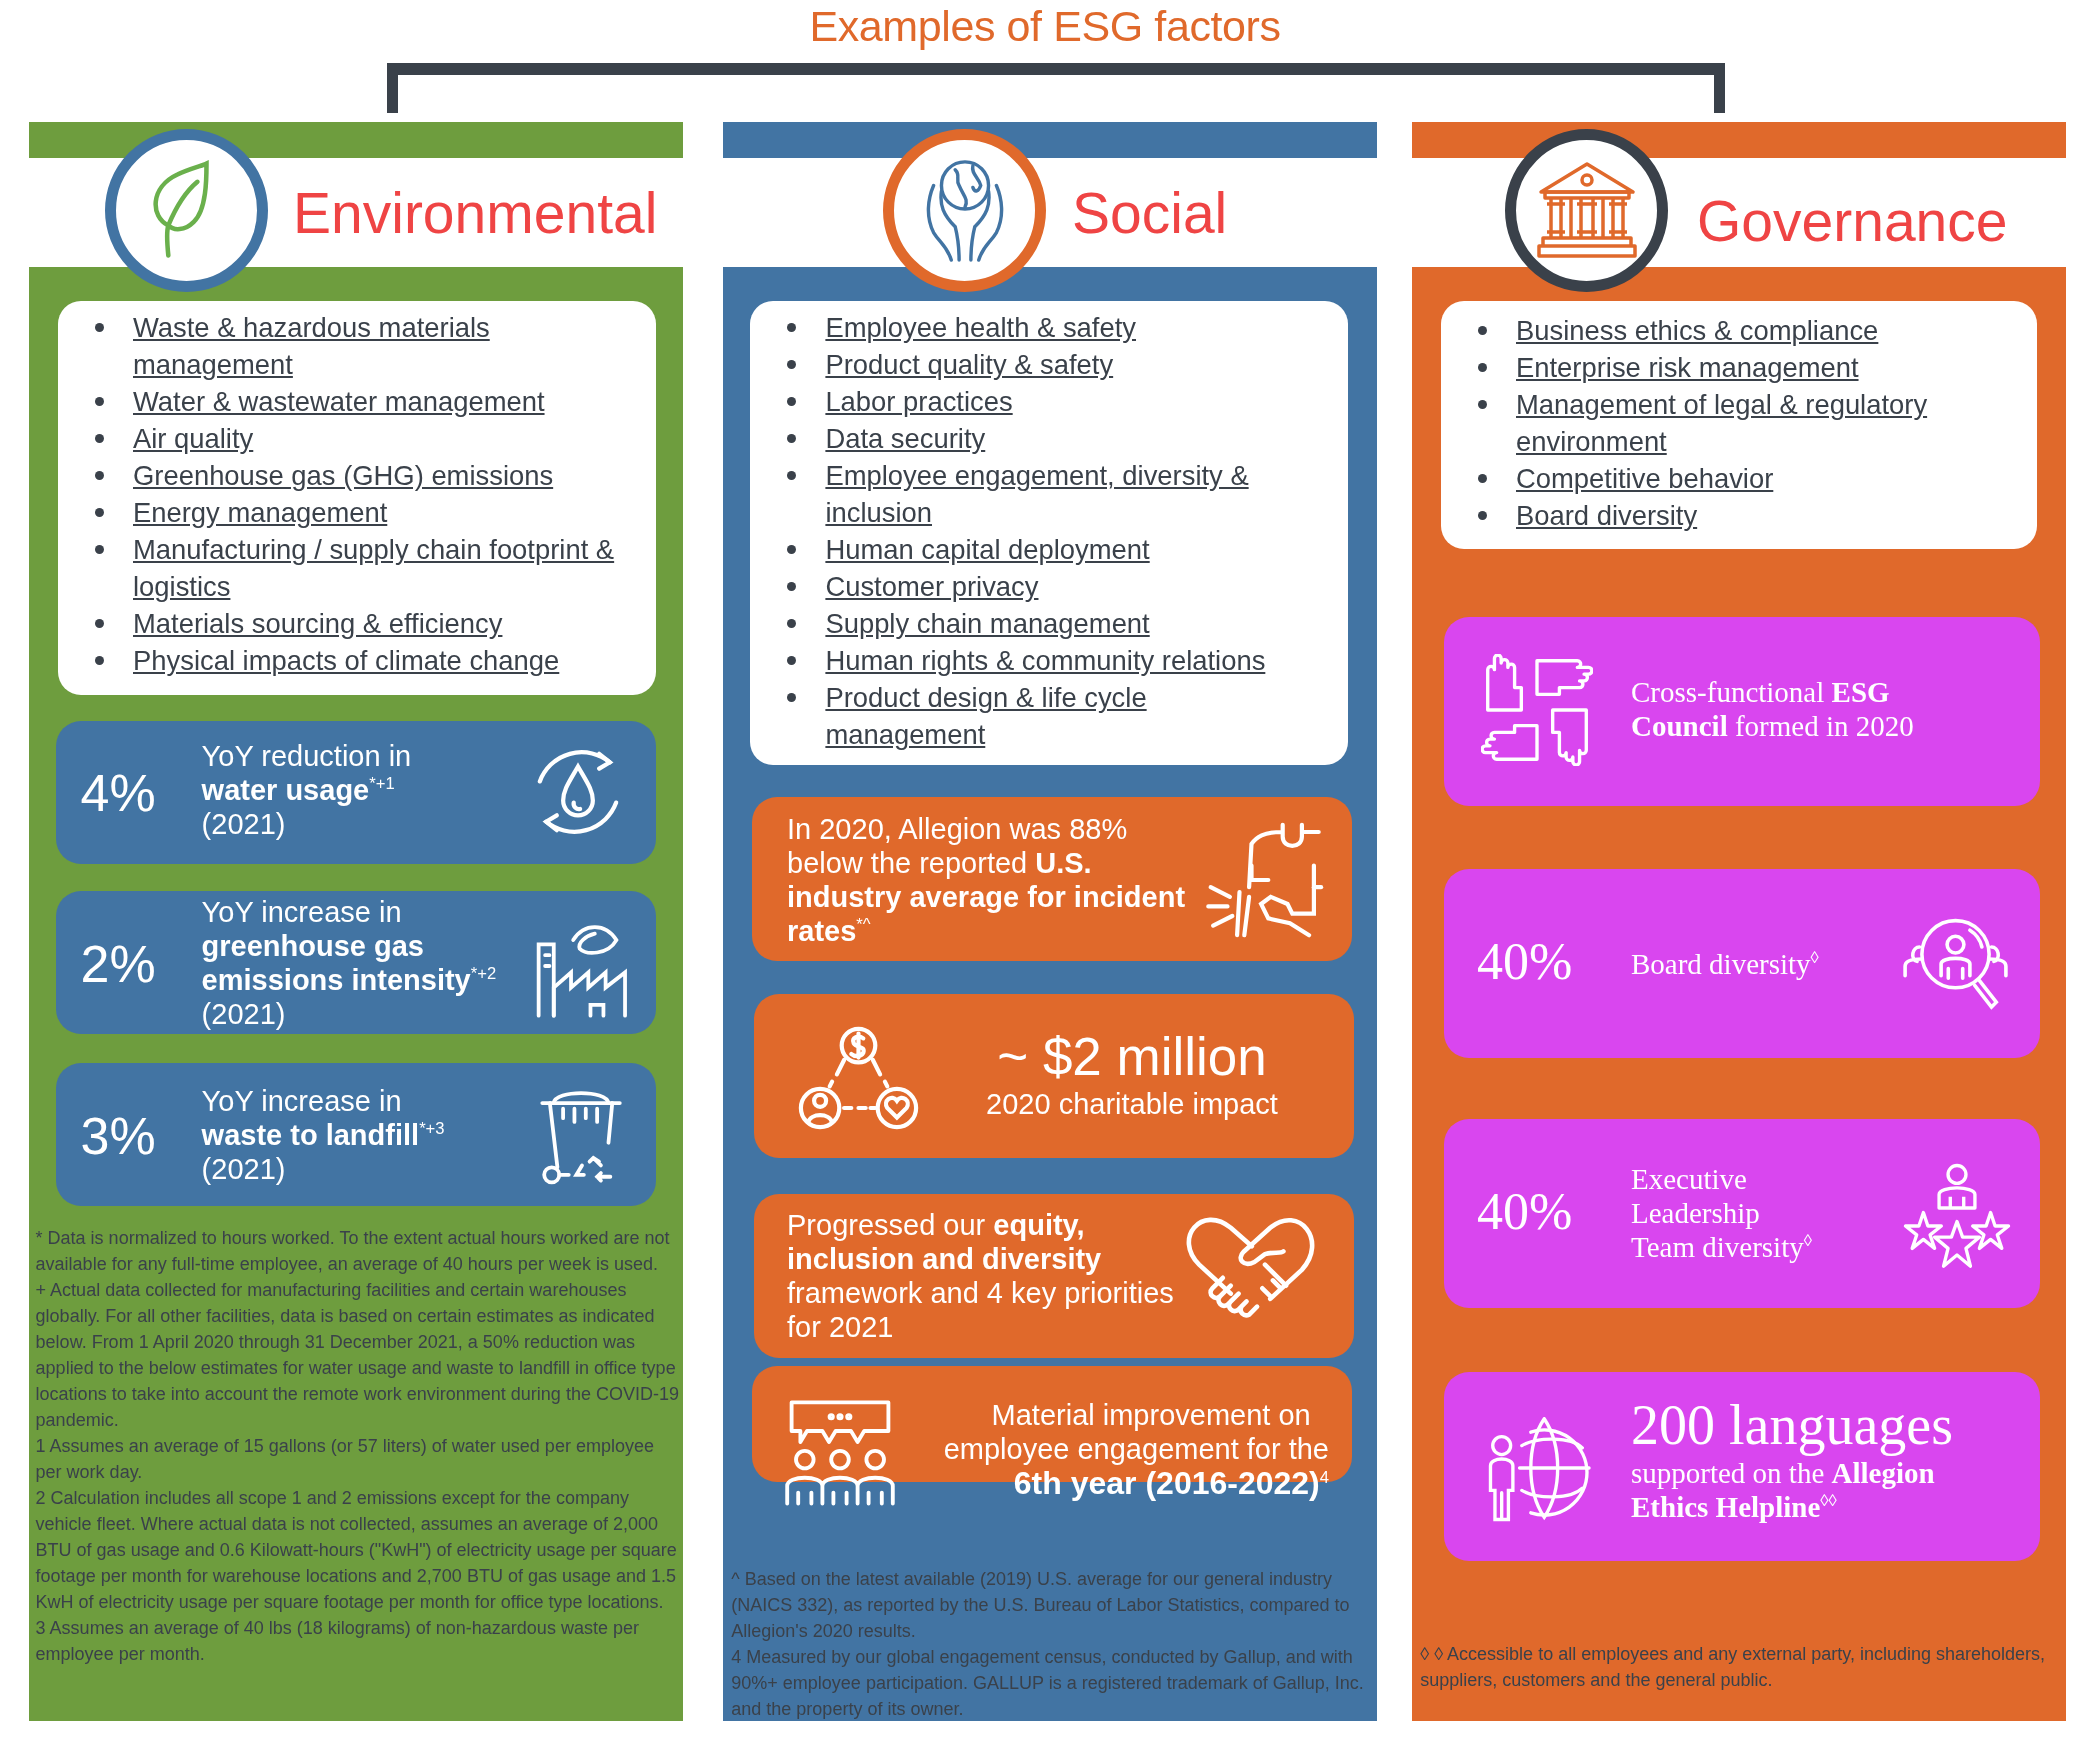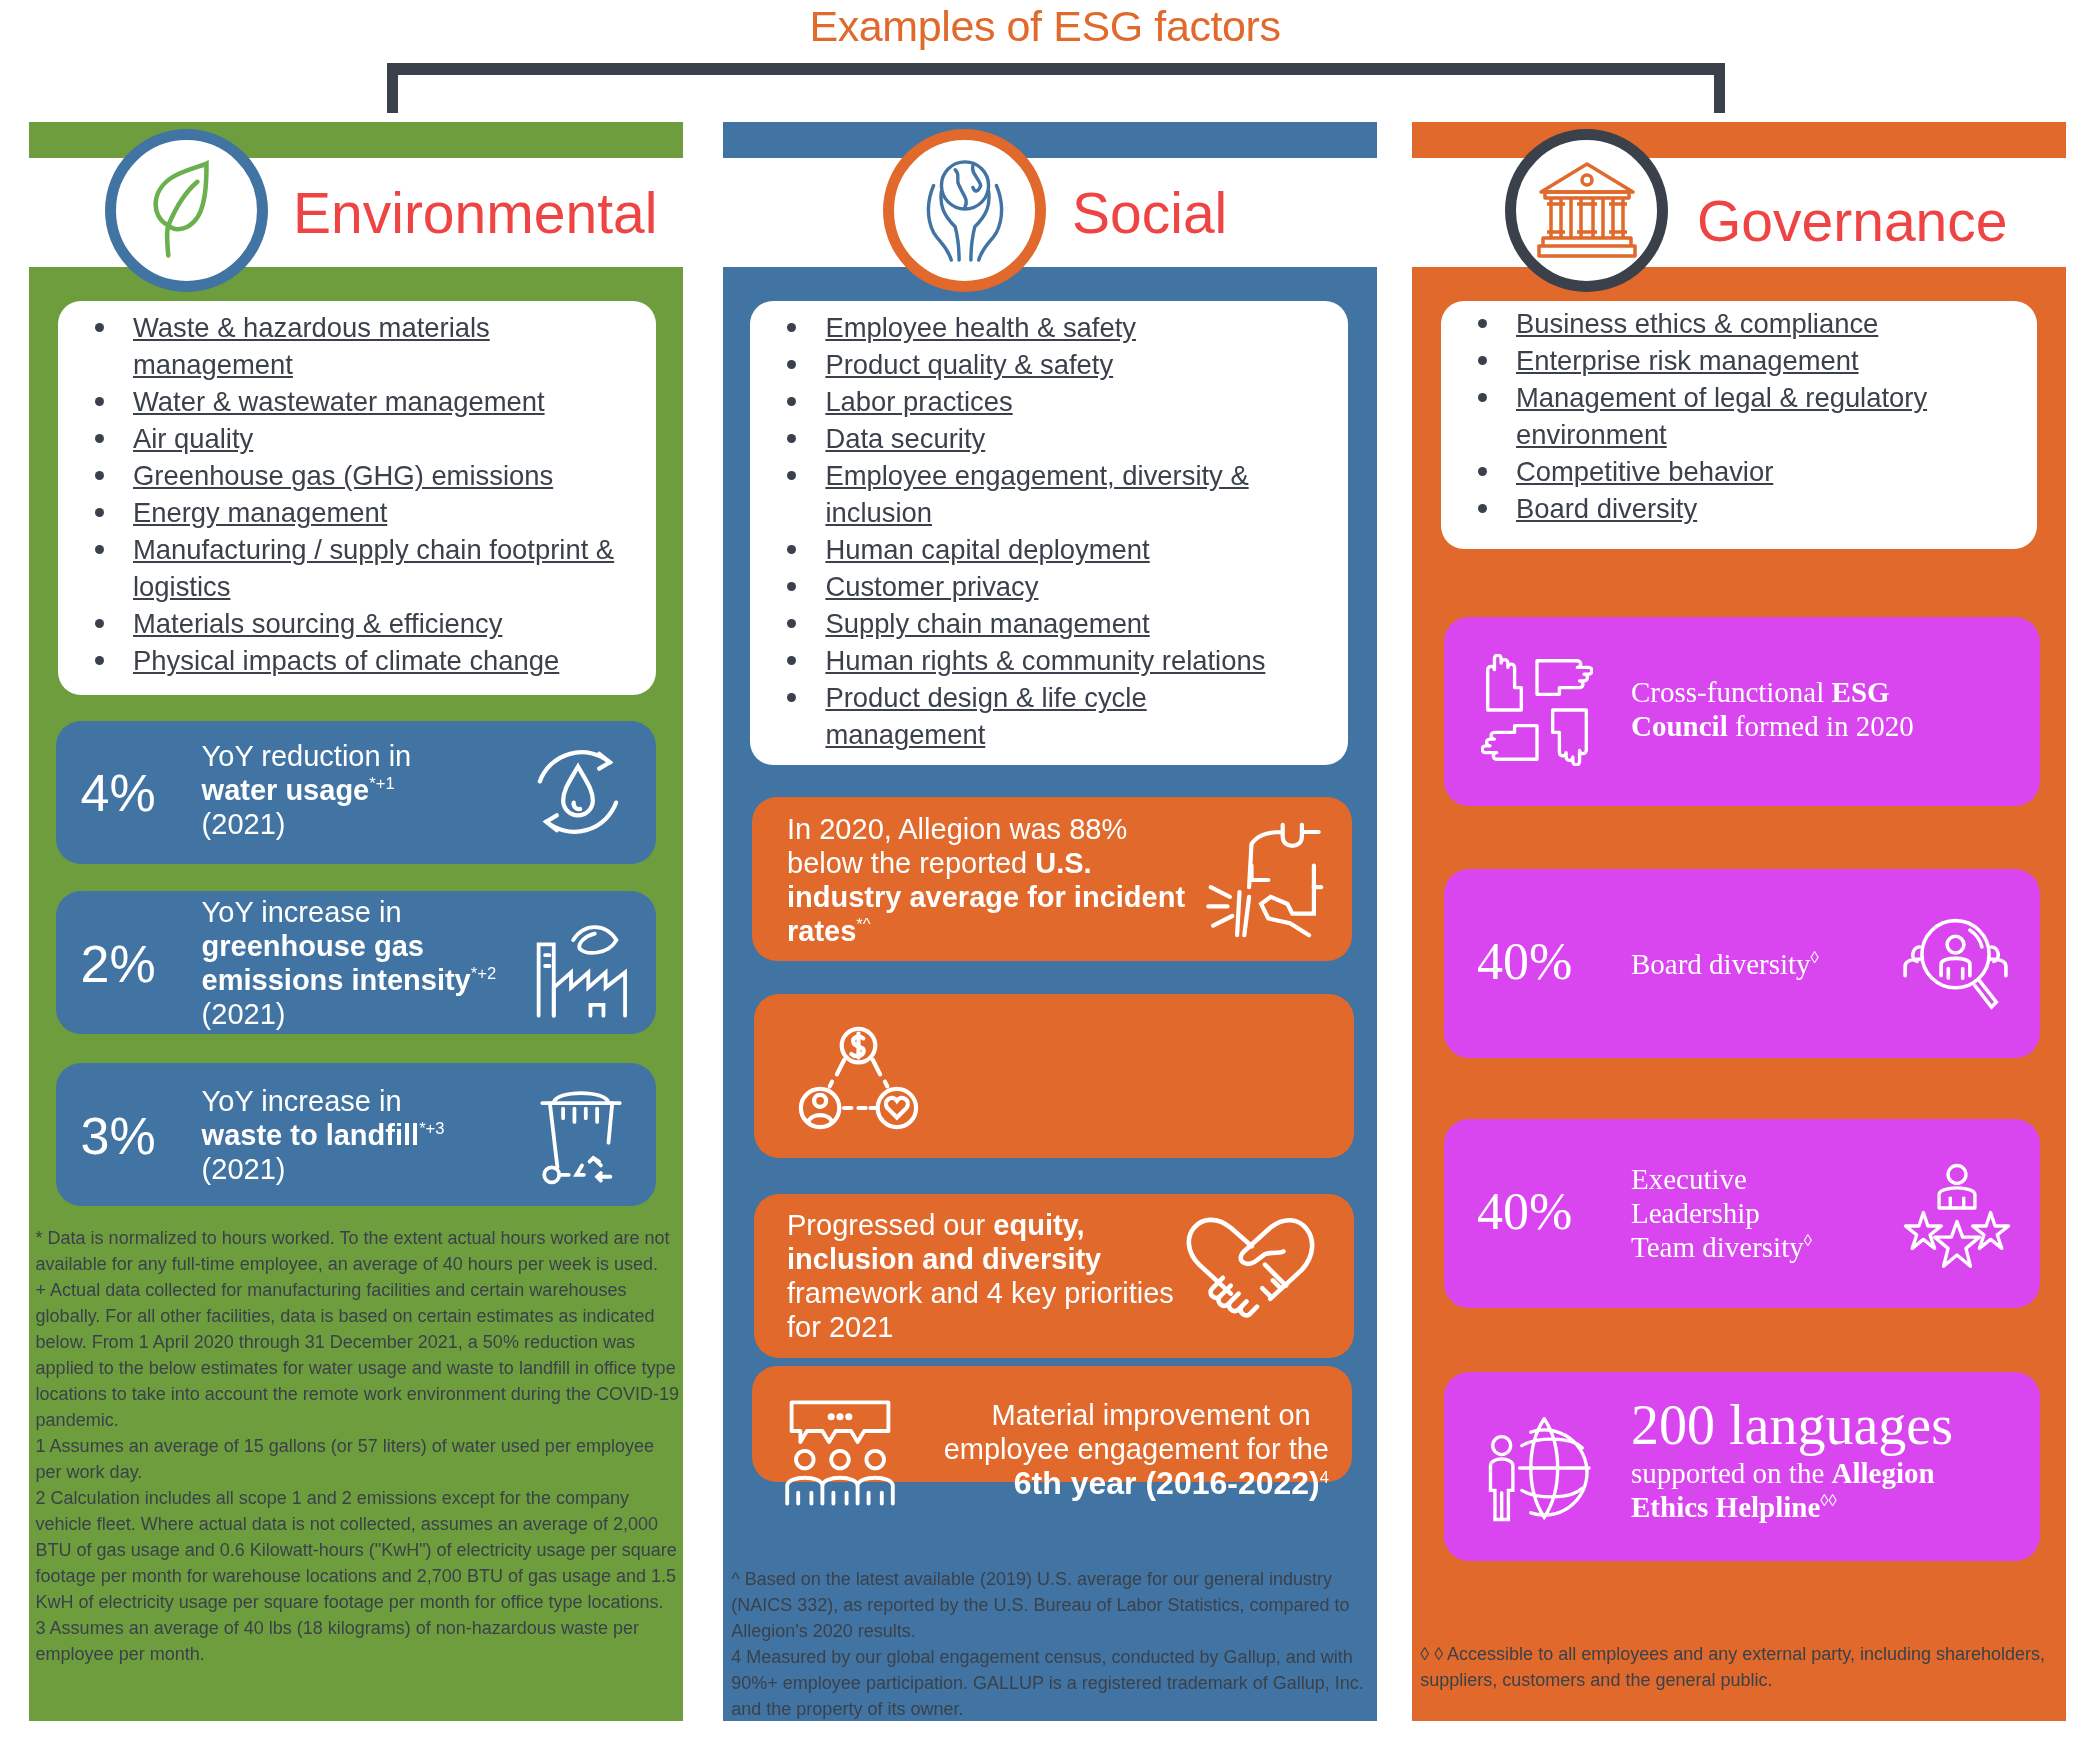--- a/index.html
+++ b/index.html
@@ -204,20 +204,24 @@
         <circle cx="50" cy="18" r="14"></circle>
           <path d="M54 12 C50 9 44 11 46 16 C48 20 56 18 54 24 C52 28 46 27 44 25 M50 8 V28"></path>
         <circle cx="18" cy="70" r="16"></circle>
           <circle cx="18" cy="64" r="5"></circle>
           <path d="M8 82 C10 74 26 74 28 82"></path>
         <circle cx="82" cy="70" r="16"></circle>
           <path d="M82 78 L74 70 C70 64 78 58 82 64 C86 58 94 64 90 70 Z"></path>
         <path d="M38 30 L32 42 M28 48 L26 52 M62 30 L68 42 M72 48 L74 52 M38 70 H44 M50 70 H56 M60 70 H64"></path>
       </svg>
     </div>
+    <div style="position:absolute;left:183px;width:390px;top:32px;text-align:center">
+      <div style="font-size:53px;line-height:61px;color:#fff">~ $2 million</div>
+      <div style="font-size:29px;line-height:35px;color:#fff">2020 charitable impact</div>
+    </div>
   </div>
 
   <div class="stat orange" style="left:31px;top:1072px;width:600px;height:164px">
     <div class="txt" style="left:33px;top:14px;width:390px">
       <span>Progressed our </span><b>equity, inclusion and diversity</b><span> framework and 4 key priorities for 2021</span>
     </div>
     <div class="icon" style="left:424px;top:18.3px;width:145px;height:125px">
       <svg viewBox="0 0 110 95" fill="none" stroke="#fff" stroke-width="3.5" stroke-linecap="round" stroke-linejoin="round">
         <path d="M40 62 L16 40 C-4 20 18 -6 40 12 L56 26"></path>
         <path d="M70 66 L94 44 C114 22 92 -6 70 12 L50 30 C44 36 50 42 58 38 L66 32 C72 30 78 32 80 30"></path>
@@ -264,21 +268,21 @@
           <circle cx="50" cy="20" r="5"></circle>
         <path d="M8 32 H92 V38 H8 Z"></path>
         <path d="M14 38 V78 M24 38 V78 M34 38 V78 M44 38 V78 M56 38 V78 M66 38 V78 M76 38 V78 M86 38 V78"></path>
         <path d="M10 44 H28 M40 44 H60 M72 44 H90 M10 72 H28 M40 72 H60 M72 72 H90"></path>
         <path d="M6 78 H94 V86 H6 Z M2 86 H98 V96 H2 Z"></path>
       </svg>
     </span>
   </div>
   <div class="col-title">Governance</div>
 
-  <div class="listbox" style="left:29px;top:179px;width:596px;height:248px;padding-top:4px">
+  <div class="listbox" style="left:29px;top:179px;width:596px;height:248px;padding-top:11px">
     <ul>
       <li>Business ethics &amp; compliance</li>
       <li>Enterprise risk management</li>
       <li style="padding-right:66px">Management of legal &amp; regulatory environment</li>
       <li>Competitive behavior</li>
       <li>Board diversity</li>
     </ul>
   </div>
 
   <div class="stat dark" style="left:32px;top:495px;width:596px;height:189px">

